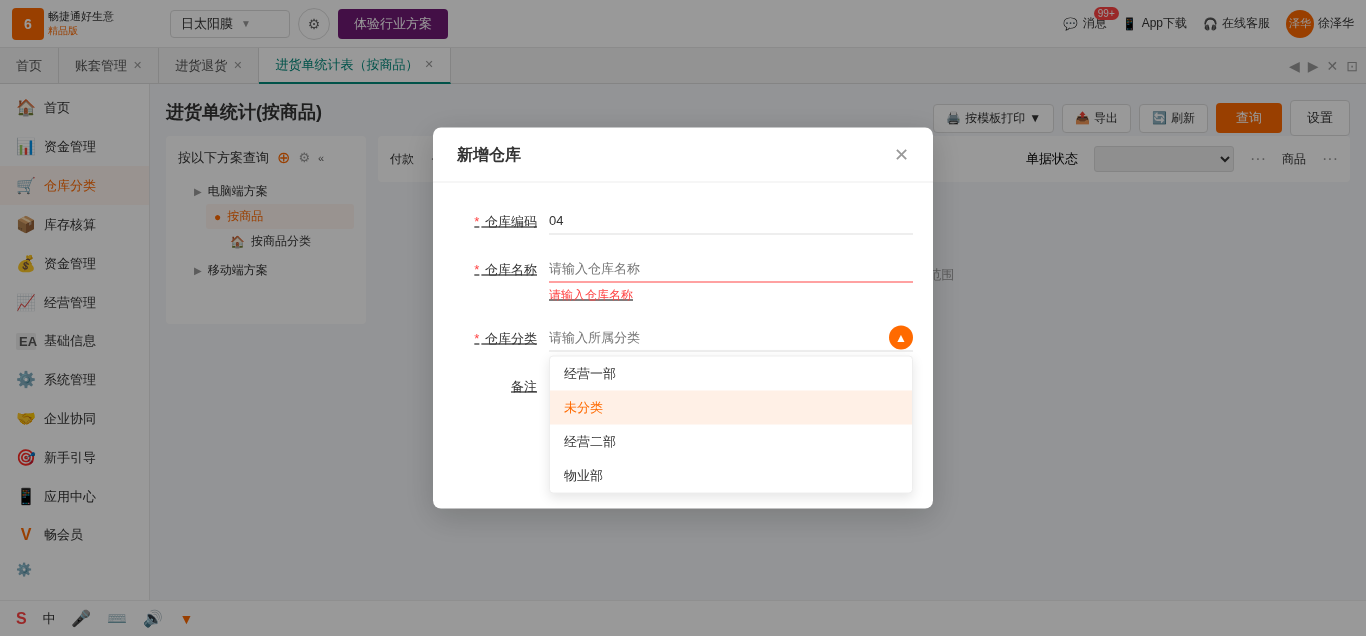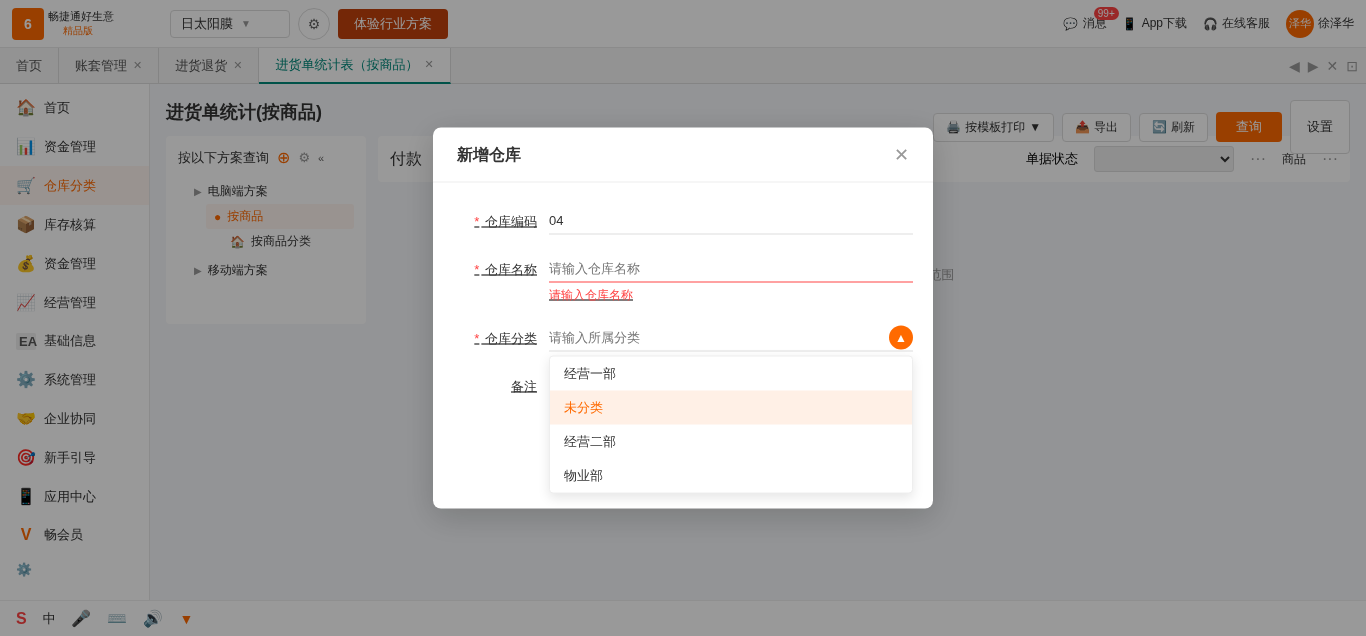--- a/index.html
+++ b/index.html
@@ -22,38 +22,38 @@
       gap: 4px;
     }
     .logo-icon {
       width: 32px; height: 32px;
       background: #ff6a00;
       border-radius: 4px;
       display: flex; align-items: center; justify-content: center;
       color: #fff; font-weight: bold; font-size: 14px;
     }
     .logo-text { font-size: 11px; color: #333; line-height: 1.3; }
-    .logo-sub { font-size: 10px; color: #ff6a00; margin-left: 15px; }
+    .logo-sub { font-size: 10px; color: #ff6a00; }
 
     .store-selector {
       display: flex; align-items: center; gap: 4px;
       border: 1px solid #ddd; border-radius: 4px;
       padding: 4px 10px; cursor: pointer; min-width: 120px;
       color: #333; font-size: 13px;
     }
     .store-selector .arrow { color: #999; font-size: 10px; margin-left: 4px; }
 
     .gear-btn {
       width: 32px; height: 32px; border-radius: 50%;
       border: 1px solid #ddd; display: flex; align-items: center; justify-content: center;
       cursor: pointer; color: #666; font-size: 14px;
     }
 
     .trial-btn {
-      background: #c2410c; color: #fff; border: none; border-radius: 4px;
+      background: #701a75; color: #fff; border: none; border-radius: 4px;
       padding: 6px 16px; cursor: pointer; font-size: 13px;
     }
 
     .header-right {
       margin-left: auto; display: flex; align-items: center; gap: 16px;
     }
     .header-icon-item {
       display: flex; align-items: center; gap: 4px; cursor: pointer; color: #333; font-size: 12px; position: relative;
     }
     .badge {
@@ -126,21 +126,21 @@
       display: flex; align-items: center; gap: 4px;
       border: 1px solid #ddd; border-radius: 4px;
       padding: 5px 12px; cursor: pointer; background: #fff; color: #333; font-size: 12px;
     }
     .query-btn {
       background: #ff6a00; color: #fff; border: none; border-radius: 4px;
       padding: 6px 20px; cursor: pointer; font-size: 13px;
     }
     .set-btn {
       background: #fff; color: #333; border: 1px solid #ddd; border-radius: 4px;
-      padding: 17px 16px; cursor: pointer; font-size: 13px;
+      padding: 8px 16px; cursor: pointer; font-size: 13px;
     }
     .filter-header {
       display: flex; align-items: center; gap: 8px; margin-bottom: 12px; font-size: 13px; color: #333;
     }
     .filter-header .add-icon { color: #ff6a00; cursor: pointer; font-size: 16px; }
     .filter-header .gear-small { color: #999; cursor: pointer; }
 
     .plan-tree { padding-left: 8px; }
     .plan-tree-item {
       display: flex; align-items: center; gap: 6px;
@@ -427,21 +427,21 @@
           <div class="plan-tree-item" style="margin-top:4px;">
             <span class="arrow-icon">▶</span>
             <span>移动端方案</span>
           </div>
         </div>
       </div>
 
       <div style="flex:1;">
 
         <div style="background:#fff; border-radius:4px; padding:10px 12px; margin-bottom:10px; display:flex; align-items:center; gap:16px;">
-          <span style="color:#333;font-size:16px;">付款</span>
+          <span style="color:#333;font-size:12px;">付款</span>
           <span style="color:#999;cursor:pointer;font-size:16px">···</span>
           <span style="margin-left:auto;">单据状态</span>
           <select class="filter-select" style="width:140px;border:1px solid #ddd;border-radius:3px;padding:4px 8px;font-size:12px;">
             <option></option>
           </select>
           <span style="color:#999;cursor:pointer;font-size:16px">···</span>
           <span style="color:#333;font-size:12px;">商品</span>
           <span style="color:#999;cursor:pointer;font-size:16px">···</span>
         </div>
 

